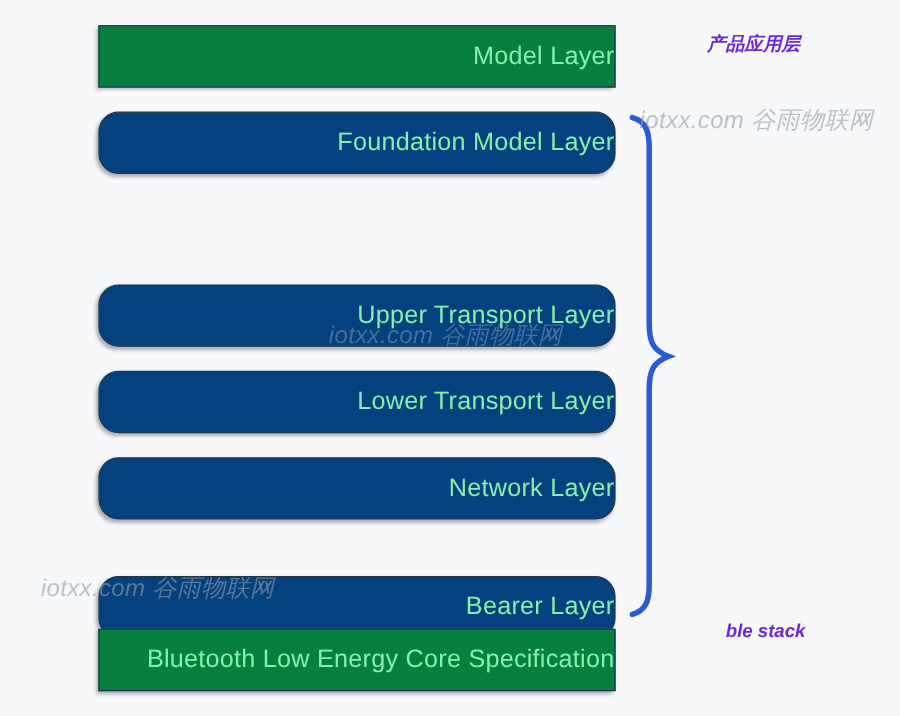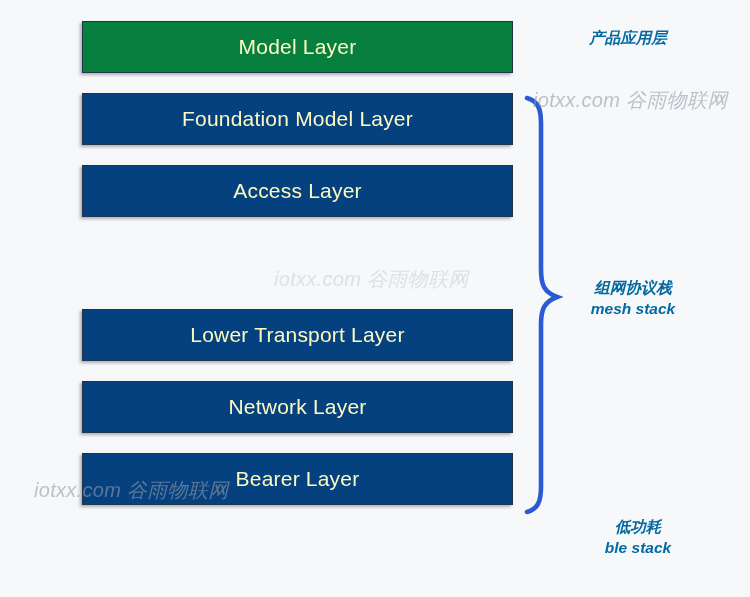--- a/index.html
+++ b/index.html
@@ -21,43 +21,43 @@
   }
   .bar {
     position: absolute;
     left: 82px;
     width: 429px;
     height: 50px;
     border: 1px solid #223649;
     box-shadow: -2px 2px 3px rgba(110,116,128,0.55);
     display: flex;
     align-items: center;
-    justify-content: center;
-    color: #fef9c3;
+    justify-content: flex-end;
+    color: #86efac;
     font-size: 21px;
     letter-spacing: 0.2px;
     z-index: 1;
   }
   .bar.green { background: #077f3f; }
-  .bar.blue  { background: #05417e; }
+  .bar.blue  { background: #05417e; border-radius: 17px; }
 
   .brace {
     position: absolute;
     left: 521px;
     top: 93px;
     width: 42px;
     height: 424px;
     z-index: 2;
   }
 
   .annot {
     position: absolute;
     width: 160px;
     text-align: center;
-    color: #0369a1;
+    color: #6d28d9;
     font-weight: bold;
     font-style: italic;
     font-size: 15.5px;
     line-height: 21px;
     z-index: 2;
   }
   .annot-application { left: 548px; top: 27px; }
   .annot-mesh        { left: 553px; top: 277px; }
   .annot-ble         { left: 558px; top: 516px; }
 
@@ -78,51 +78,49 @@
 <body>
 
 <div class="canvas">
 
   <div class="bar green" style="top:21px">
     <span>Model Layer</span>
   </div>
   <div class="bar blue" style="top:93px">
     <span>Foundation Model Layer</span>
   </div>
-  <div class="bar blue" style="top:165px">
-    <span>Access Layer</span>
+  <div class="bar blue" style="top:237px">
+    <span>Upper Transport Layer</span>
   </div>
   <div class="bar blue" style="top:381px">
     <span>Network Layer</span>
   </div>
   <div class="bar blue" style="top:309px">
     <span>Lower Transport Layer</span>
   </div>
-  <div class="bar blue" style="top:453px">
+  <div class="bar blue" style="top:480px">
     <span>Bearer Layer</span>
+  </div>
+  <div class="bar green" style="top:524px">
+    <span>Bluetooth Low Energy Core Specification</span>
   </div>
 
   <svg class="brace" viewBox="0 0 42 424" aria-hidden="true">
     <path d="M6,5 C17,8 20,16 20,30
              L20,176 C20,192 23,199 36,204
              C23,209 20,216 20,232
              L20,394 C20,408 17,416 6,419" fill="none" stroke="#2b5ad4" stroke-width="4.6" stroke-linecap="round"></path>
   </svg>
 
   <div class="annot annot-application">
     <div>产品应用层</div>
   </div>
 
-  <div class="annot annot-mesh">
-    <div>组网协议栈</div>
-    <div>mesh stack</div>
-  </div>
 
   <div class="annot annot-ble">
-    <div>低功耗</div>
     <div>ble stack</div>
   </div>
 
   <span class="watermark wm-top">iotxx.com 谷雨物联网</span>
   <span class="watermark wm-mid">iotxx.com 谷雨物联网</span>
   <span class="watermark wm-bottom">iotxx.com 谷雨物联网</span>
 
 </div>
 
 </body></html>

